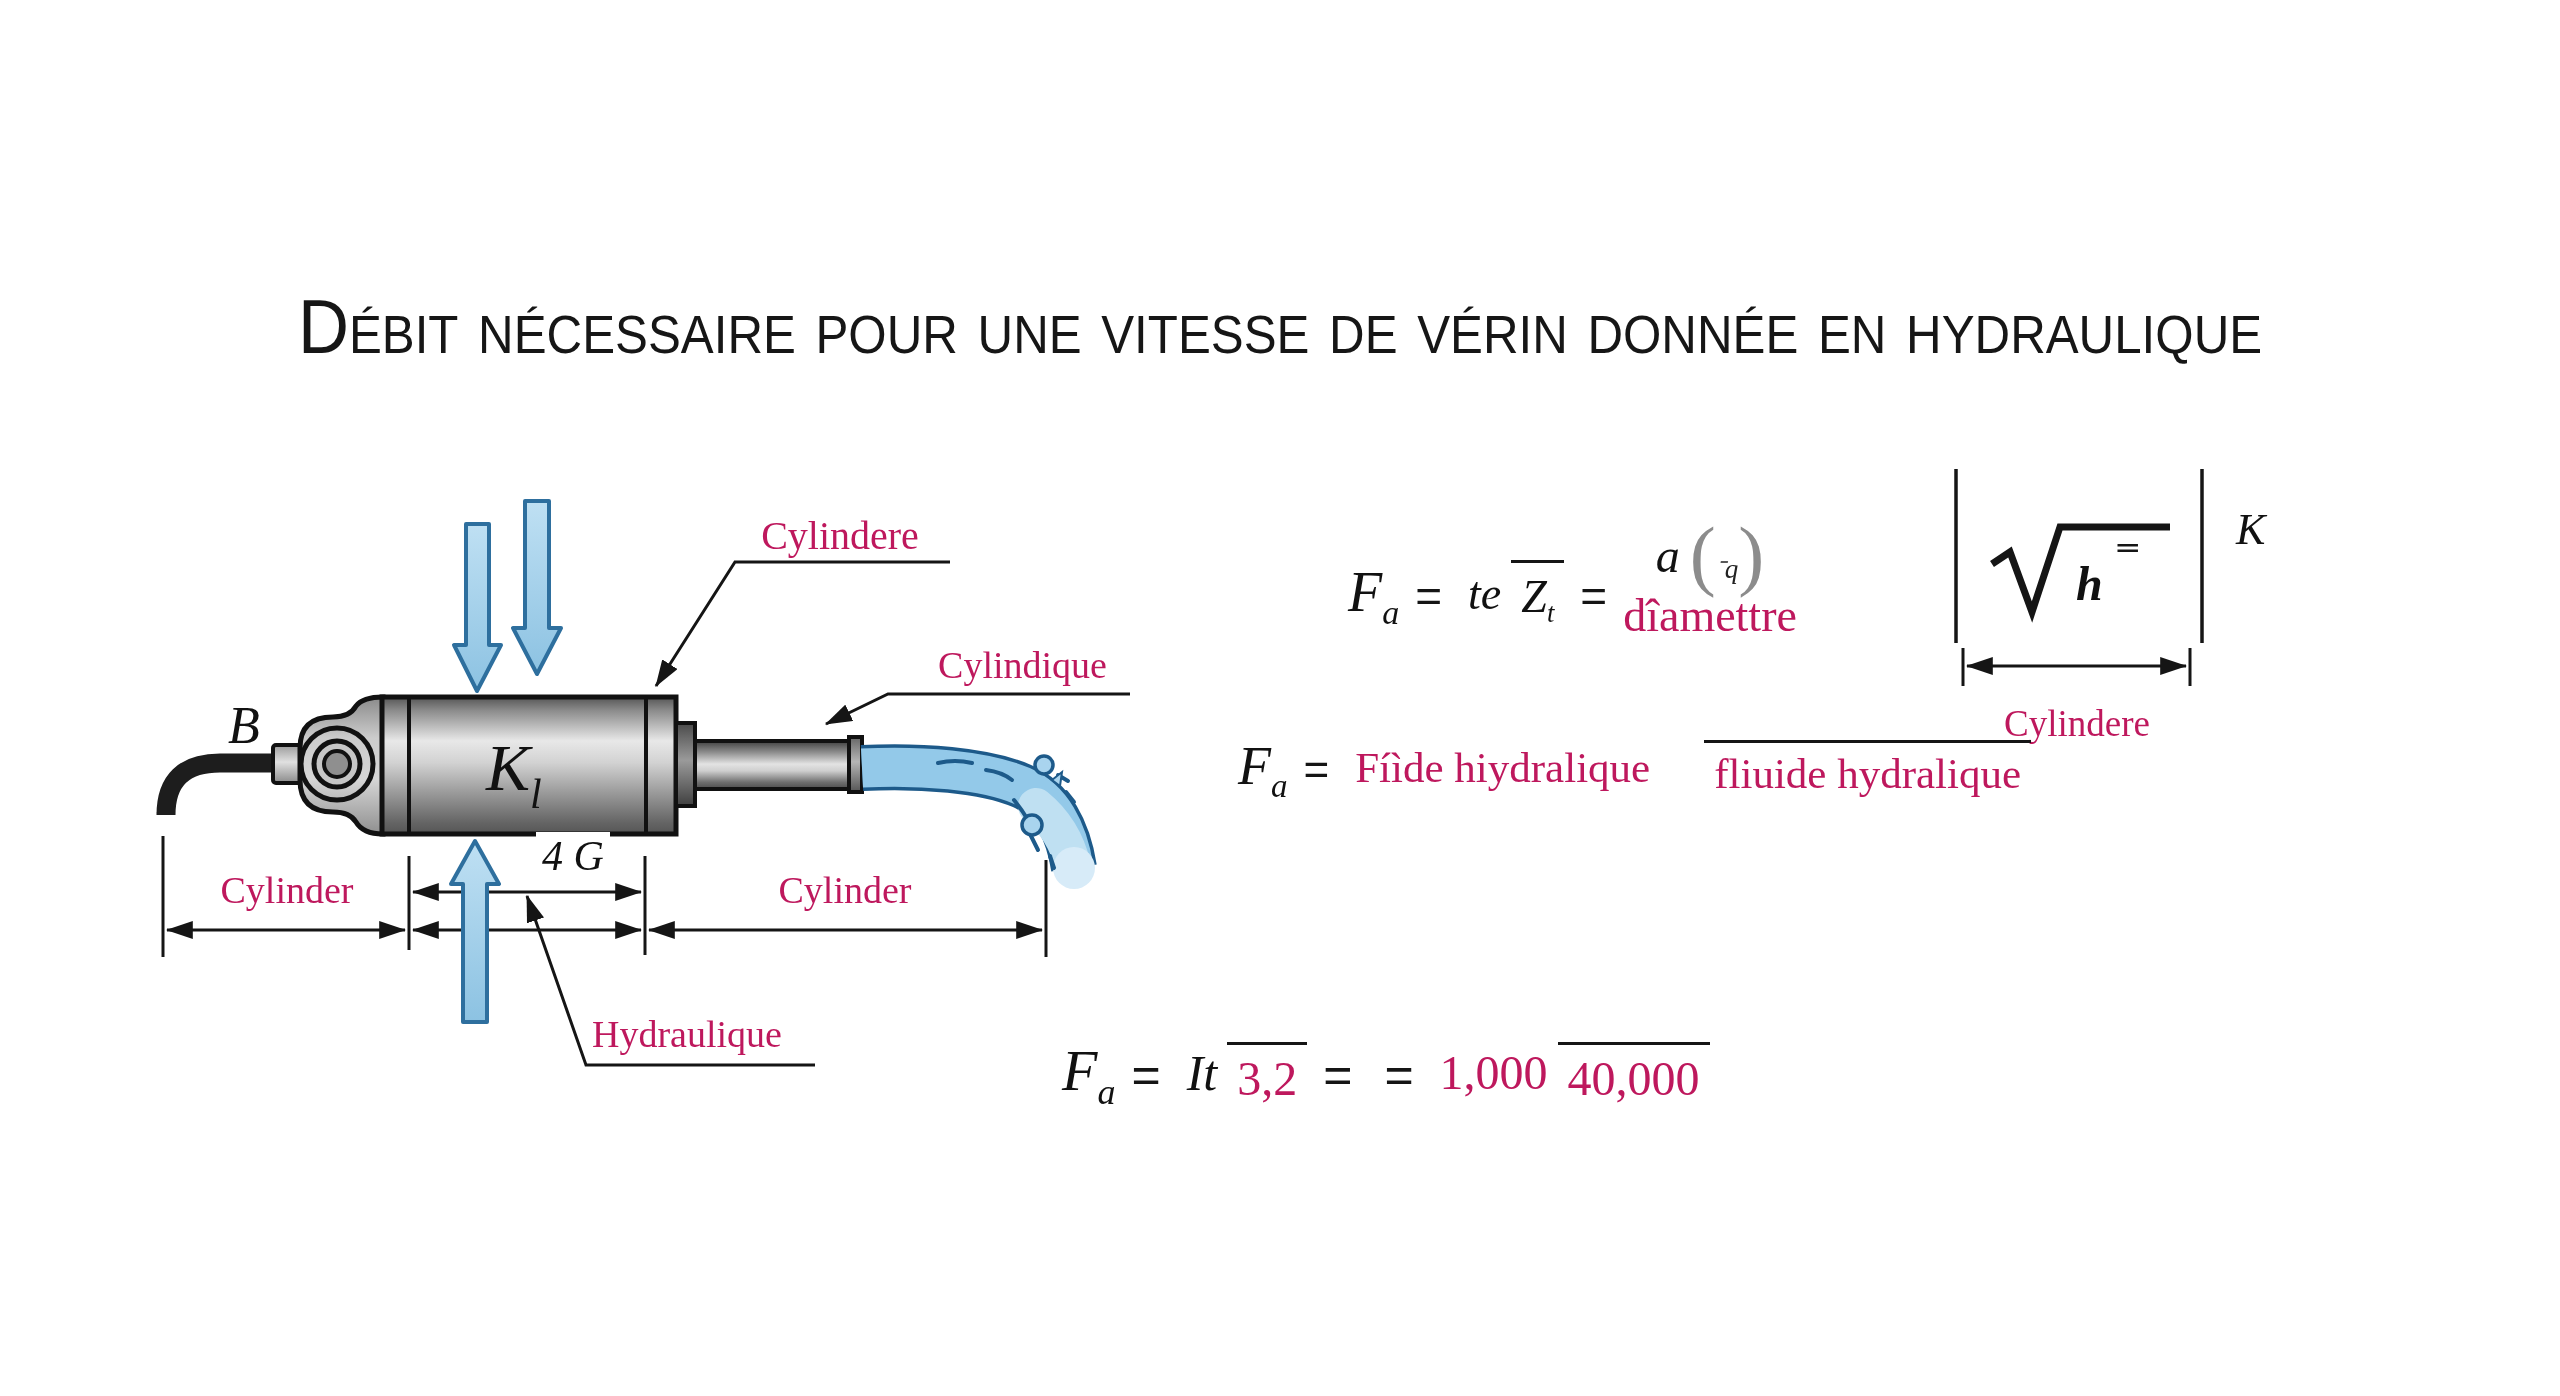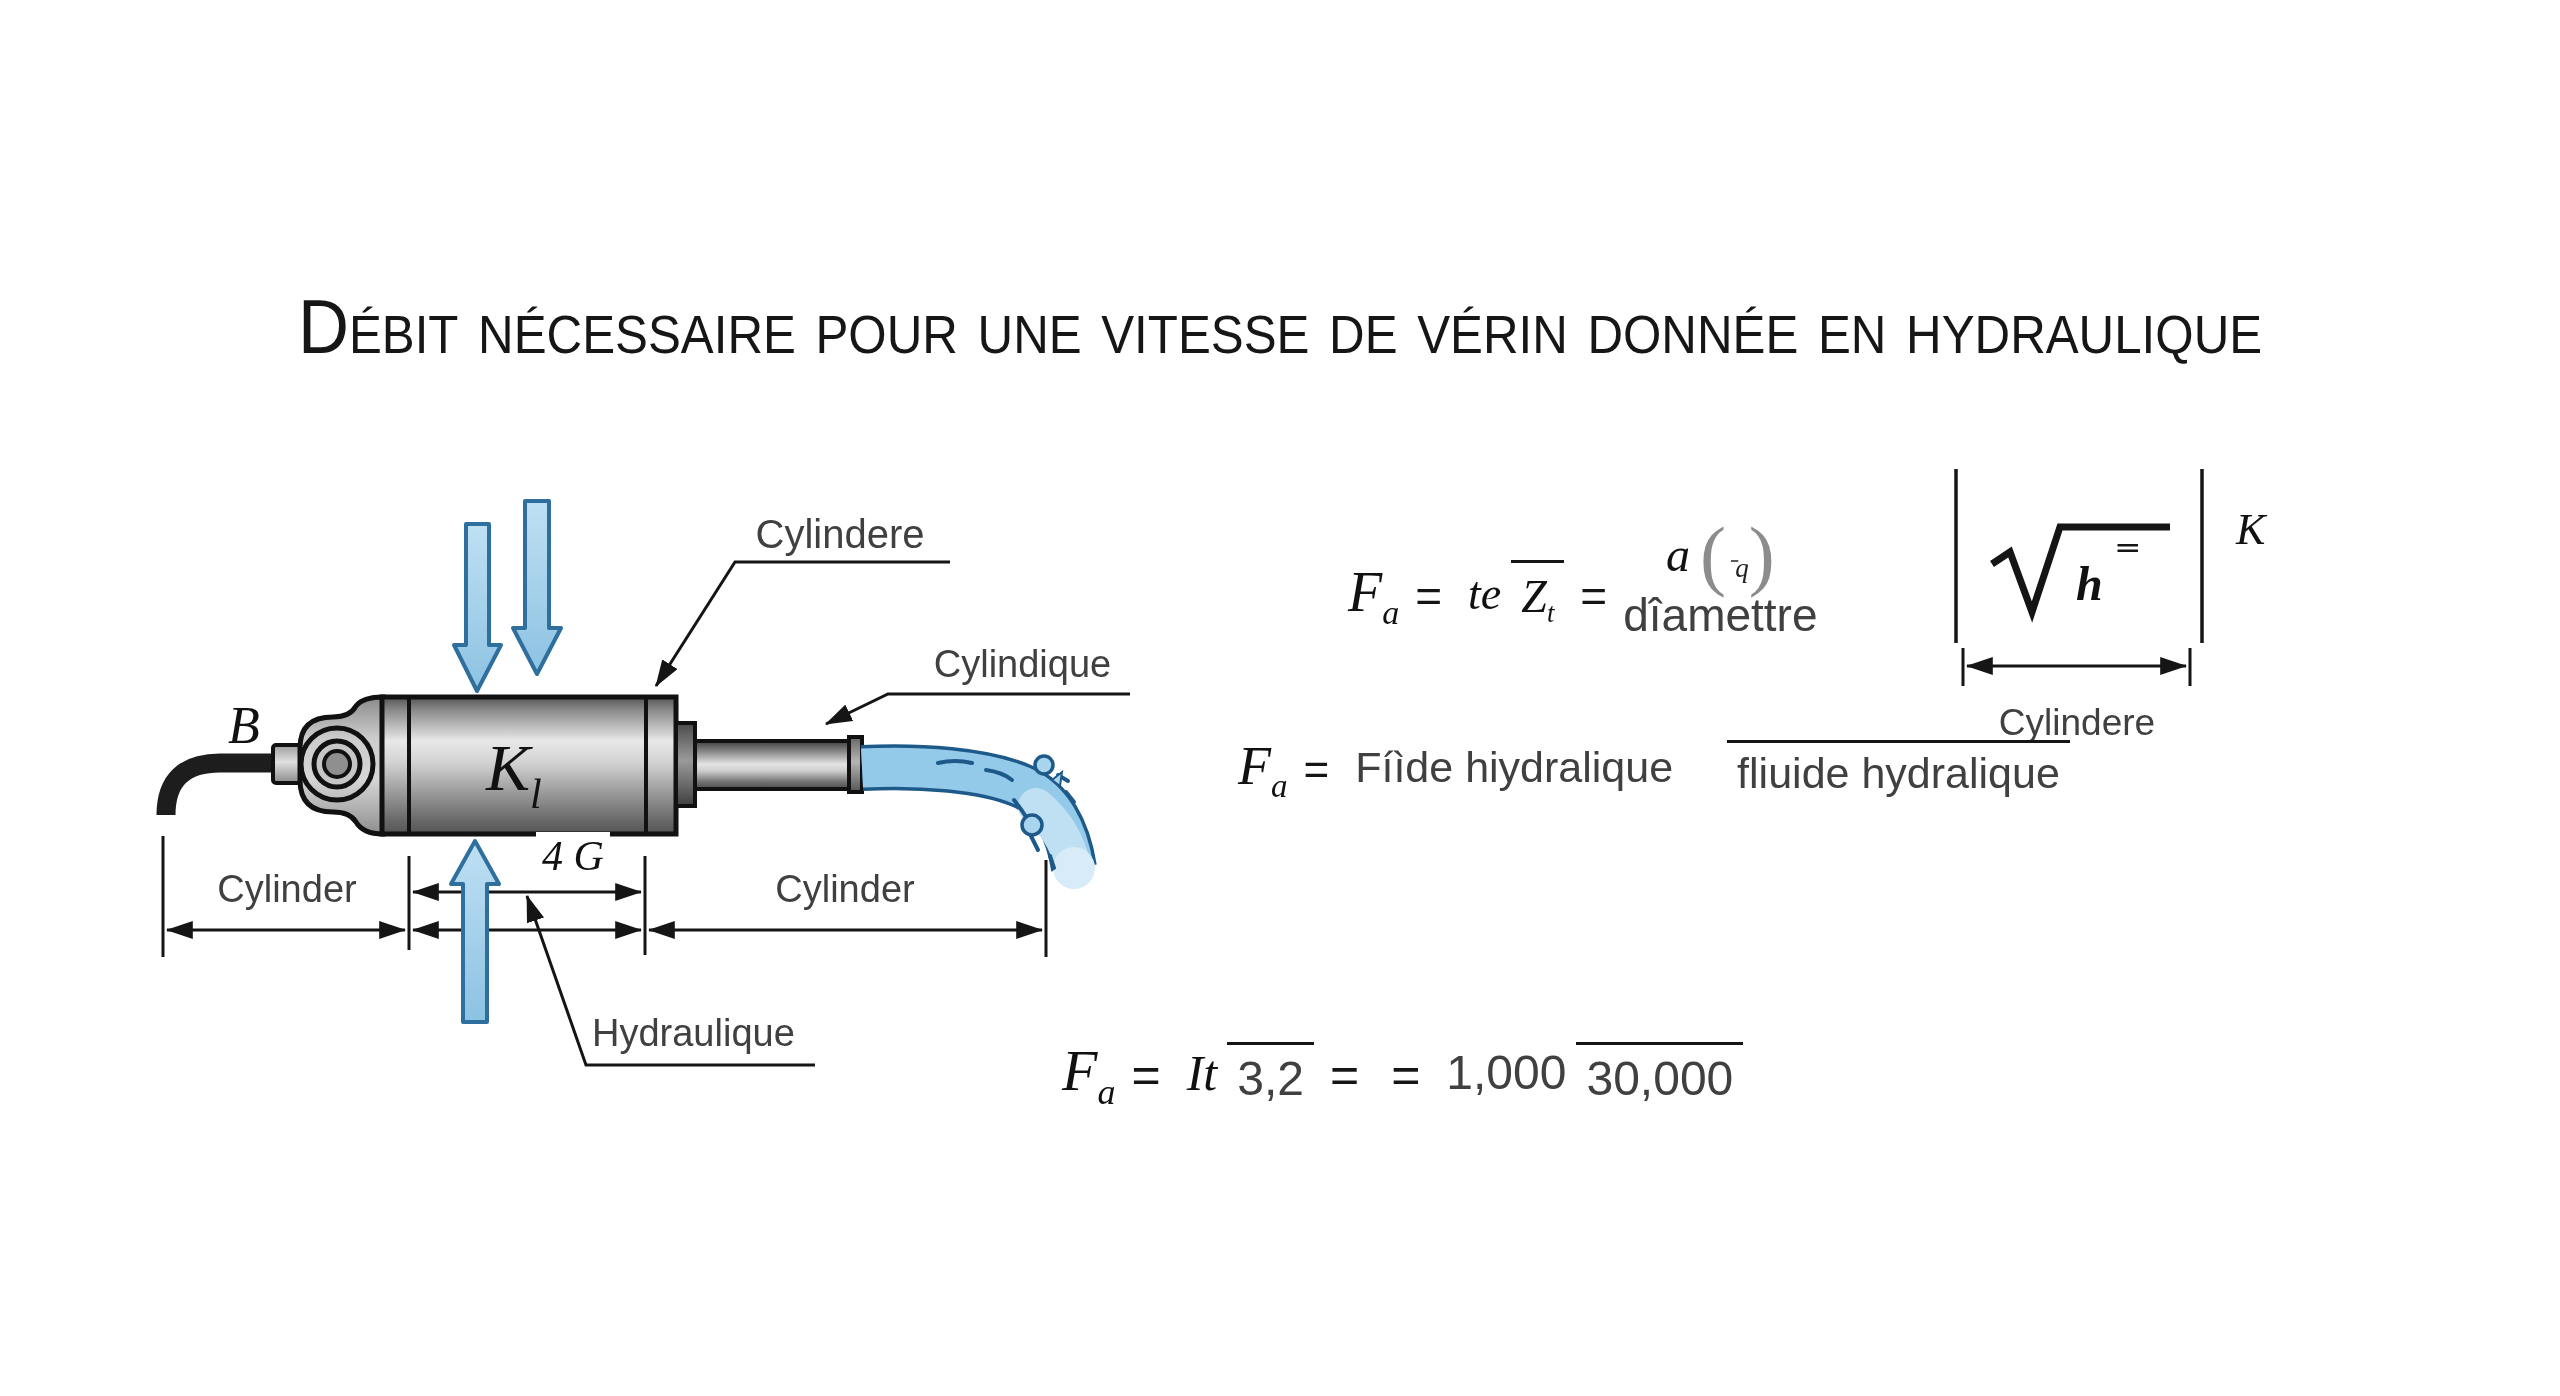--- a/index.html
+++ b/index.html
@@ -1,20 +1,20 @@
 <!DOCTYPE html>
 <html><head>
 <meta charset="utf-8">
 <style>
   html,body{margin:0;padding:0;background:#fff;}
   #stage{position:relative;width:2560px;height:1396px;background:#ffffff;overflow:hidden;
          font-family:"Liberation Sans",sans-serif;color:#151515;}
   #diagram-svg{position:absolute;left:0;top:0;z-index:1;}
   .abs{position:absolute;z-index:2;}
-  .lbl{font-family:Liberation Sans, sans-serif;color:#404040;white-space:nowrap;}
+  .lbl{font-family:Liberation Serif, serif;color:#be185d;white-space:nowrap;}
   .math{font-family:"Liberation Serif",serif;font-style:italic;color:#111;white-space:nowrap;}
   .sub{font-size:0.58em;vertical-align:-0.38em;}
   .title{width:2560px;text-align:center;font-size:76px;font-variant:small-caps;
          letter-spacing:0px;color:#161616;transform:scaleX(0.93);transform-origin:center;
          font-family:"Liberation Sans",sans-serif;}
   .formula{position:absolute;display:flex;align-items:center;z-index:2;}
   .eq{font-family:"Liberation Sans",sans-serif;color:#151515;margin:0 16px;}
   .frac{display:flex;flex-direction:row;align-items:center;text-align:center;}
   .frac .num{padding:2px 10px 7px;}
   .frac .den{border-top:3px solid #151515;padding:6px 10px 2px;}
@@ -218,17 +218,17 @@
     <span class="frac">
       <span class="num math" style="font-size:50px;">It</span>
       <span class="den lbl" style="font-size:48px;">3,2</span>
     </span>
     <span class="eq" style="font-size:50px;">=</span>
     <span class="frac">
     </span>
     <span class="eq" style="font-size:50px;">=</span>
     <span class="frac">
       <span class="num lbl" style="font-size:48px;">1,000</span>
-      <span class="den lbl" style="font-size:48px;">30,000</span>
+      <span class="den lbl" style="font-size:48px;">40,000</span>
     </span>
   </div>
 
 </div>
 
 </body></html>

